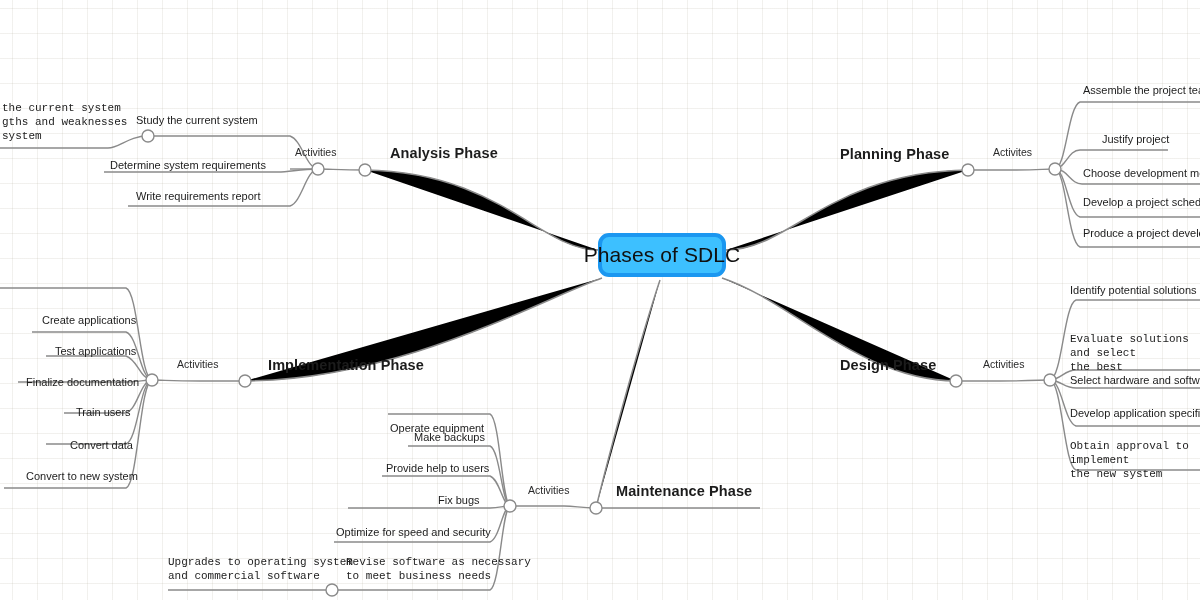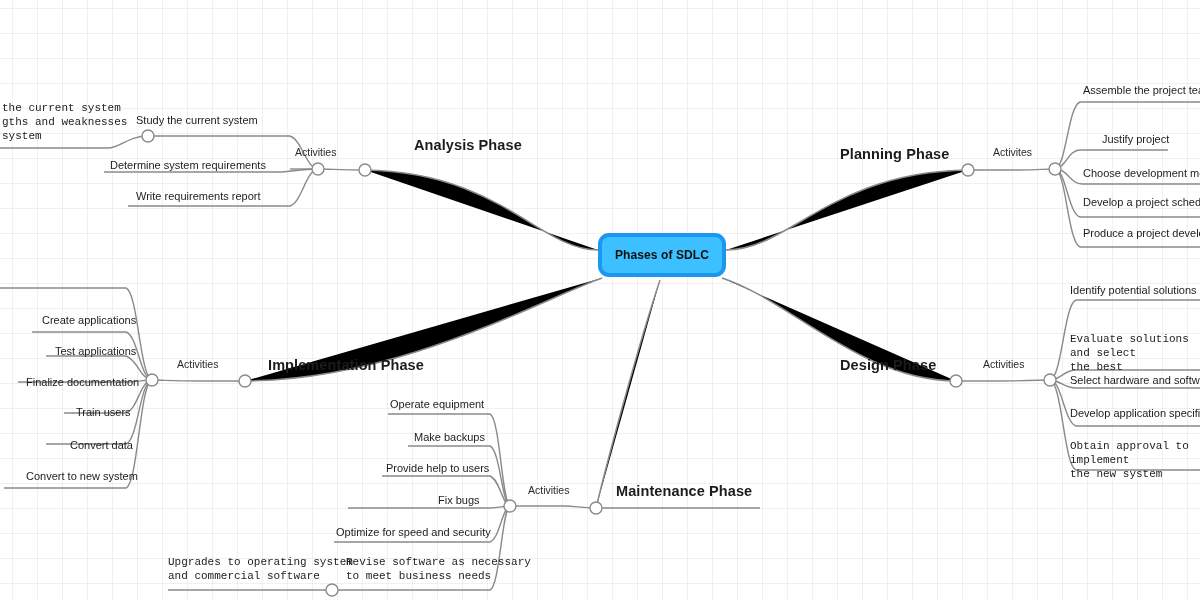--- a/index.html
+++ b/index.html
@@ -57,22 +57,22 @@
     height: 44px;
     box-sizing: border-box;
     background: #3dc0ff;
     border: 4px solid #1b97f0;
     border-radius: 11px;
     display: flex;
     align-items: center;
     justify-content: center;
   }
   .root-node .root-label {
-    font-size: 12px;
-    font-weight: bold;
+    font-size: 21px;
+    font-weight: normal;
     color: #101010;
     letter-spacing: 0.1px;
     white-space: nowrap;
   }
 
   
   .lbl {
     position: absolute;
     color: #1c1c1c;
     white-space: pre;
@@ -168,21 +168,21 @@
     <path class="wire" d="M 332 590 C 320 590 318 590 306 590 L 168 590"></path>
     <circle class="knob" cx="332" cy="590" r="6"></circle>
     <circle class="knob" cx="510" cy="506" r="6"></circle>
     <circle class="knob" cx="596" cy="508" r="6"></circle>
   </svg>
 
   <div class="root-node">
     <span class="root-label">Phases of SDLC</span>
   </div>
 
-  <div class="lbl phase-title" style="left:390px; top:136px;margin-left:24px;">Analysis Phase</div>
+  <div class="lbl phase-title" style="left:390px; top:144px;">Analysis Phase</div>
   <div class="lbl rel-label" style="left:295px; top:146px;">Activities</div>
 
   <div class="lbl leaf-label" style="left:136px; top:113px;">Study the current system</div>
   <div class="lbl leaf-label" style="left:110px; top:158px;">Determine system requirements</div>
   <div class="lbl leaf-label" style="left:136px; top:189px;">Write requirements report</div>
   <div class="lbl leaf-label multiline" style="left:2px; top:101px;">the current system
 gths and weaknesses
 system</div>
 
   <div class="lbl phase-title" style="left:840px; top:145px;">Planning Phase</div>
@@ -211,21 +211,21 @@
   <div class="lbl leaf-label" style="left:42px; top:313px;">Create applications</div>
   <div class="lbl leaf-label" style="left:55px; top:344px;">Test applications</div>
   <div class="lbl leaf-label" style="left:26px; top:375px;">Finalize documentation</div>
   <div class="lbl leaf-label" style="left:76px; top:405px;">Train users</div>
   <div class="lbl leaf-label" style="left:70px; top:438px;">Convert data</div>
   <div class="lbl leaf-label" style="left:26px; top:469px;">Convert to new system</div>
 
   <div class="lbl phase-title" style="left:616px; top:482px;">Maintenance Phase</div>
   <div class="lbl rel-label" style="left:528px; top:484px;">Activities</div>
 
-  <div class="lbl leaf-label" style="left:390px; top:397px;">Operate equipment</div>
+  <div class="lbl leaf-label" style="left:390px; top:421px;">Operate equipment</div>
   <div class="lbl leaf-label" style="left:414px; top:430px;">Make backups</div>
   <div class="lbl leaf-label" style="left:386px; top:461px;">Provide help to users</div>
   <div class="lbl leaf-label" style="left:438px; top:493px;">Fix bugs</div>
   <div class="lbl leaf-label" style="left:336px; top:525px;">Optimize for speed and security</div>
   <div class="lbl leaf-label multiline" style="left:168px; top:555px;">Upgrades to operating system
 and commercial software</div>
   <div class="lbl leaf-label multiline" style="left:346px; top:555px;">Revise software as necessary
 to meet business needs</div>
 
 </div>

